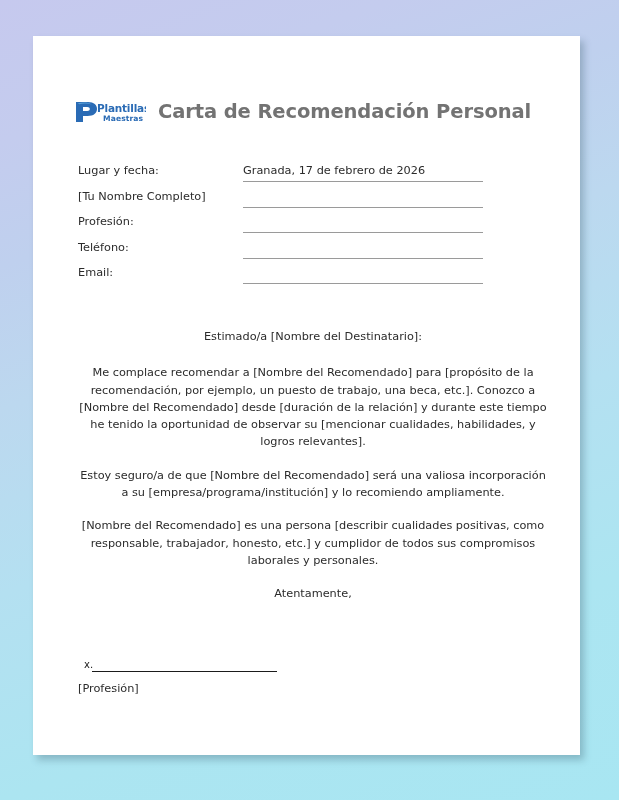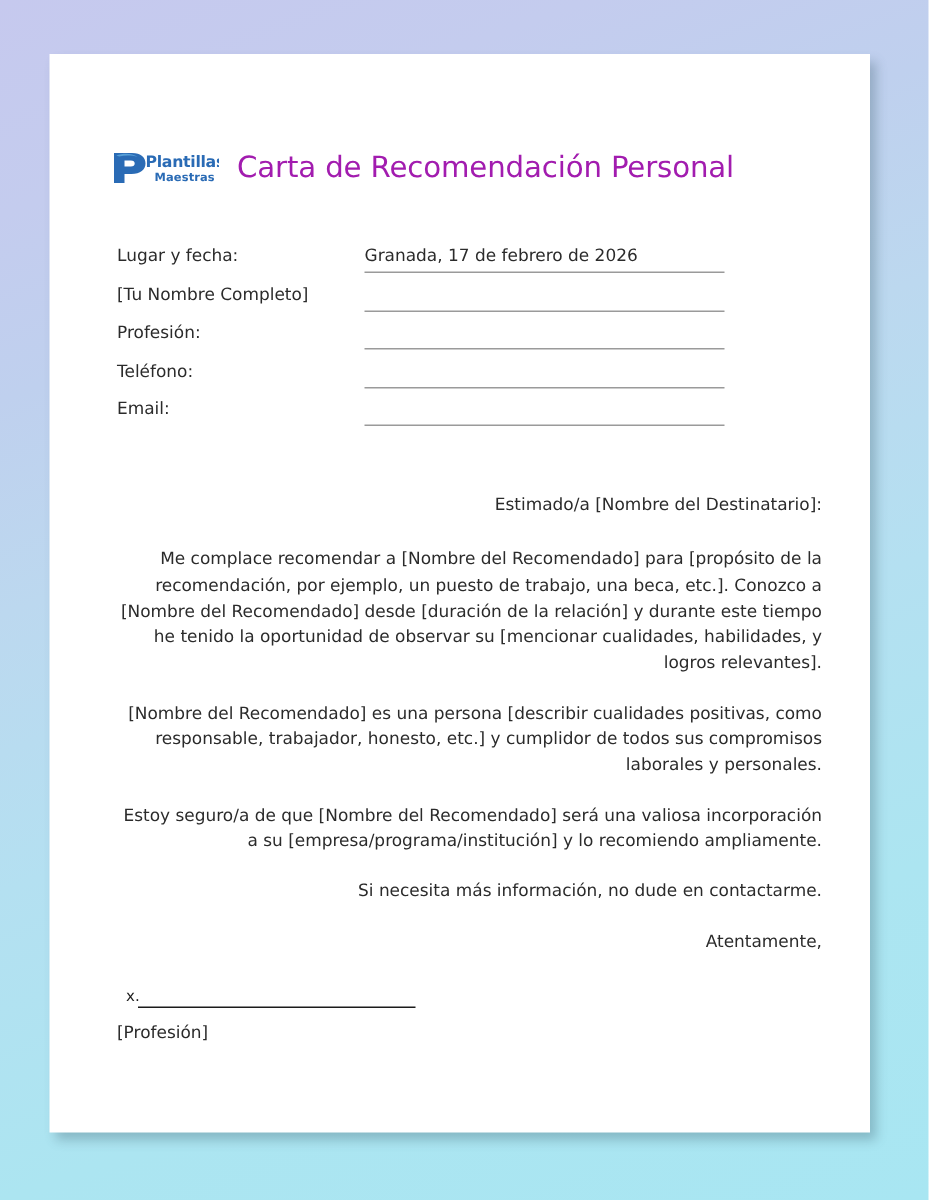--- a/index.html
+++ b/index.html
@@ -55,22 +55,22 @@
     width: 72px;
     height: 28px;
     position: relative;
     flex: 0 0 auto;
     margin-right: 12px;
   }
   .logo-svg { display: block; }
 
   .doc-title {
     font-size: 19.5px;
-    font-weight: normal;
-    color: #a21caf;
+    font-weight: bold;
+    color: #737373;
     letter-spacing: -0.1px;
     white-space: nowrap;
     line-height: 1;
   }
 
   
   .fields {
     position: absolute;
     left: 45px;
     top: 126px;
@@ -111,21 +111,21 @@
     position: absolute;
     left: 45px;
     top: 292px;
     width: 470px;
   }
   .para {
     font-size: 11.3px;
     color: #2b2b2b;
     line-height: 17.3px;
     margin: 0 0 16px 0;
-    text-align: right;
+    text-align: center;
   }
   .para.salutation { margin-bottom: 19px; }
 
   
   .signature {
     position: absolute;
     left: 45px;
     top: 620px;
     width: 300px;
   }
@@ -209,23 +209,22 @@
         <span class="field-label">Email:</span>
         <span class="field-value"></span>
         <span class="field-line"></span>
       </div>
 
     </div>
 
     <div class="body-copy">
       <p class="para salutation">Estimado/a [Nombre del Destinatario]:</p>
       <p class="para">Me complace recomendar a [Nombre del Recomendado] para [propósito de la recomendación, por ejemplo, un puesto de trabajo, una beca, etc.]. Conozco a [Nombre del Recomendado] desde [duración de la relación] y durante este tiempo he tenido la oportunidad de observar su [mencionar cualidades, habilidades, y logros relevantes].</p>
+      <p class="para">Estoy seguro/a de que [Nombre del Recomendado] será una valiosa incorporación a su [empresa/programa/institución] y lo recomiendo ampliamente.</p>
       <p class="para">[Nombre del Recomendado] es una persona [describir cualidades positivas, como responsable, trabajador, honesto, etc.] y cumplidor de todos sus compromisos laborales y personales.</p>
-      <p class="para">Estoy seguro/a de que [Nombre del Recomendado] será una valiosa incorporación a su [empresa/programa/institución] y lo recomiendo ampliamente.</p>
-      <p class="para">Si necesita más información, no dude en contactarme.</p>
       <p class="para">Atentamente,</p>
     </div>
 
     <div class="signature">
       <div class="sig-line-row">
         <span class="sig-x">x.</span>
         <span class="sig-rule"></span>
       </div>
       <div class="sig-item">[Profesión]</div>
     </div>

